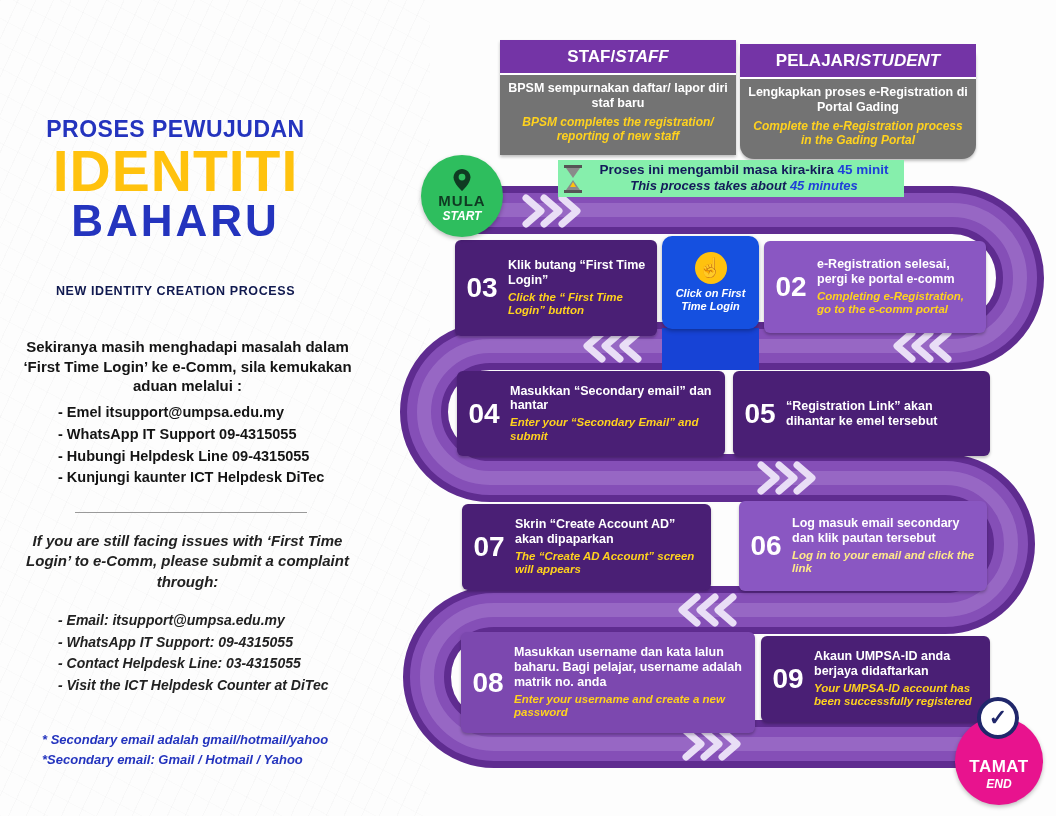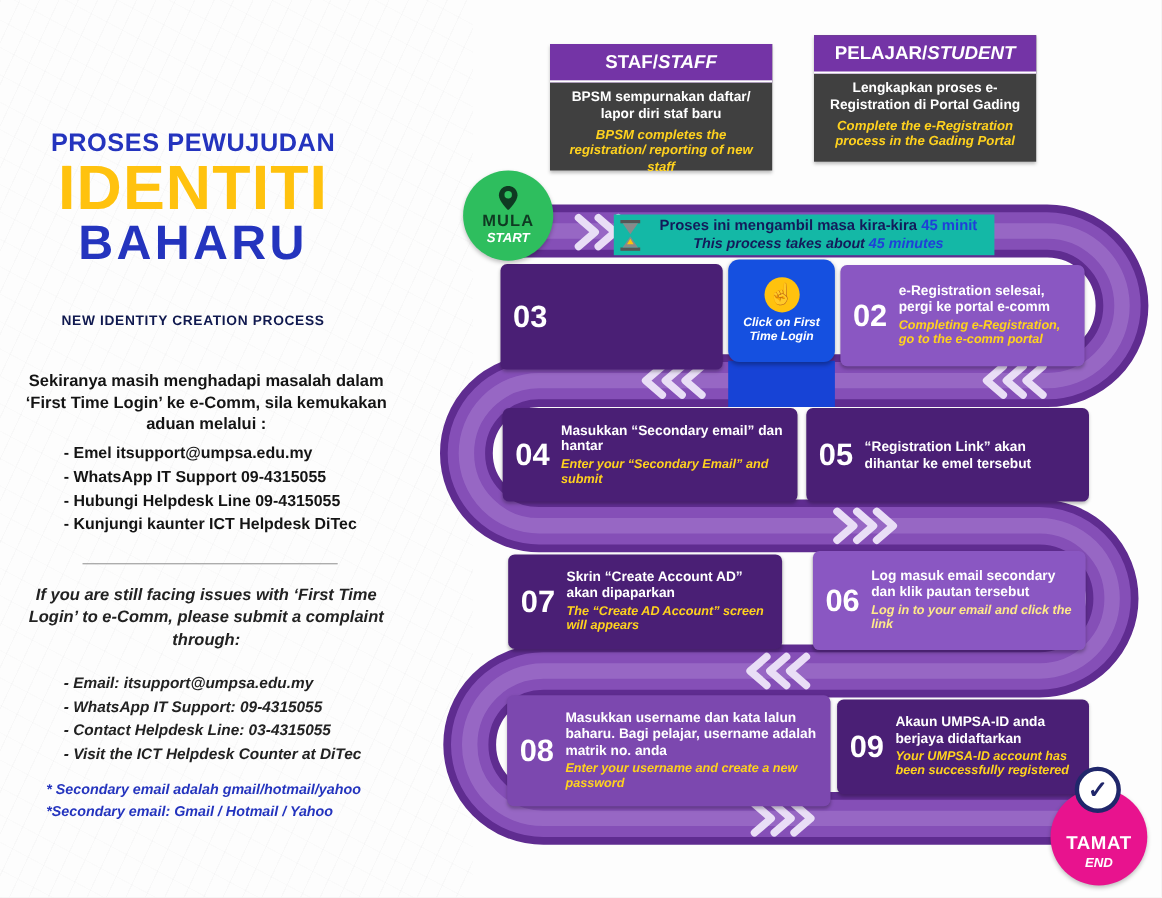--- a/index.html
+++ b/index.html
@@ -18,34 +18,34 @@
   .title-l1 { color:#2434BE; font-weight:bold; font-size:23px; letter-spacing:.5px; }
   .title-l2 { color:#FFC20E; font-weight:bold; font-size:57px; line-height:1.0; letter-spacing:1px; }
   .title-l3 { color:#2434BE; font-weight:bold; font-size:44px; line-height:.95; letter-spacing:3px; }
   .subtitle  { position:absolute; left:28px; top:284px; width:295px; text-align:center; color:#10194F;
                font-weight:bold; font-size:12.5px; letter-spacing:.6px; }
   .intro-ms { position:absolute; left:15px; top:337px; width:345px; text-align:center; font-weight:bold; font-size:15px; color:#141414; line-height:1.3; }
   .list-ms  { position:absolute; left:58px; top:402px; font-weight:bold; font-size:14.5px; color:#141414; line-height:1.5; }
   .divider  { position:absolute; left:75px; top:512px; width:232px; border-top:1px solid #9a9a9a; }
   .intro-en { position:absolute; left:20px; top:531px; width:335px; text-align:center; font-weight:bold; font-style:italic; font-size:15px; color:#222; line-height:1.35; }
   .list-en  { position:absolute; left:58px; top:610px; font-weight:bold; font-style:italic; font-size:14px; color:#222; line-height:1.55; }
-  .footnotes{ position:absolute; left:42px; top:708px; font-weight:bold; font-style:italic; font-size:13px; color:#2434BE; line-height:1.55; }
-
-  
-  .header-box { position:absolute; width:202px; z-index:3; color:#fff; background:#404040; box-shadow:0 2px 3px rgba(0,0,0,.25); }
+  .footnotes{ position:absolute; left:42px; top:730px; font-weight:bold; font-style:italic; font-size:13px; color:#2434BE; line-height:1.55; }
+
+  
+  .header-box { position:absolute; width:236px; z-index:3; color:#fff; background:#737373; box-shadow:0 2px 3px rgba(0,0,0,.25); }
   .hb-staff   { left:500px; top:40px; height:115px; }
-  .hb-student { left:740px; top:32px; height:115px; }
+  .hb-student { left:740px; top:44px; height:115px;border-radius:14px; }
   .hb-title { padding:7px 4px 6px; text-align:center; font-size:17px; font-weight:bold; background:#7434A6; border-bottom:2px solid #fff; }
   .hb-title i { font-style:italic; }
   .hb-body { padding:6px 8px 4px; text-align:center; }
   .hb-ms { font-weight:bold; font-size:12.5px; line-height:1.2; }
   .hb-en { margin-top:4px; font-weight:bold; font-style:italic; font-size:12px; color:#FFD21E; line-height:1.2; }
 
   
-  .duration { position:absolute; left:558px; top:160px; width:346px; z-index:3; background:#14b8a6; padding:2px 4px 4px 30px; text-align:center;margin-top:35px; }
+  .duration { position:absolute; left:558px; top:160px; width:346px; z-index:3; background:#86efac; padding:2px 4px 4px 30px; text-align:center; }
   .dur-icon { position:absolute; left:4px; top:4px; }
   .dur-l1 { font-weight:bold; font-size:13.5px; color:#131A5A; }
   .dur-l2 { font-weight:bold; font-style:italic; font-size:13px; color:#131A5A; margin-top:1px; }
   .hl { color:#1F3FD9; }
 
   
   .mula { position:absolute; left:421px; top:155px; width:82px; height:82px; border-radius:50%; background:#2EBE5E; z-index:4;
           display:flex; flex-direction:column; align-items:center; justify-content:center; box-shadow:0 2px 4px rgba(0,0,0,.25); }
   .mula-label { color:#0F3A22; font-weight:bold; font-size:15px; letter-spacing:1px; margin-top:1px; }
   .mula-sub { color:#fff; font-weight:bold; font-style:italic; font-size:12px; }
@@ -201,20 +201,24 @@
 
   <div class="step mid s02">
     <div class="num">02</div>
     <div class="txt">
         <div class="title">e-Registration selesai, pergi ke portal e-comm</div>
       <div class="sub">Completing e-Registration, go to the e-comm portal</div>
       </div>
   </div>
   <div class="step dark s03">
     <div class="num">03</div>
+    <div class="txt">
+        <div class="title">Klik butang “First Time Login”</div>
+      <div class="sub">Click the “ First Time Login” button</div>
+      </div>
   </div>
   <div class="step dark s04">
     <div class="num">04</div>
     <div class="txt">
         <div class="title">Masukkan “Secondary email” dan hantar</div>
       <div class="sub">Enter your “Secondary Email” and submit</div>
       </div>
   </div>
   <div class="step dark s05">
     <div class="num">05</div>

